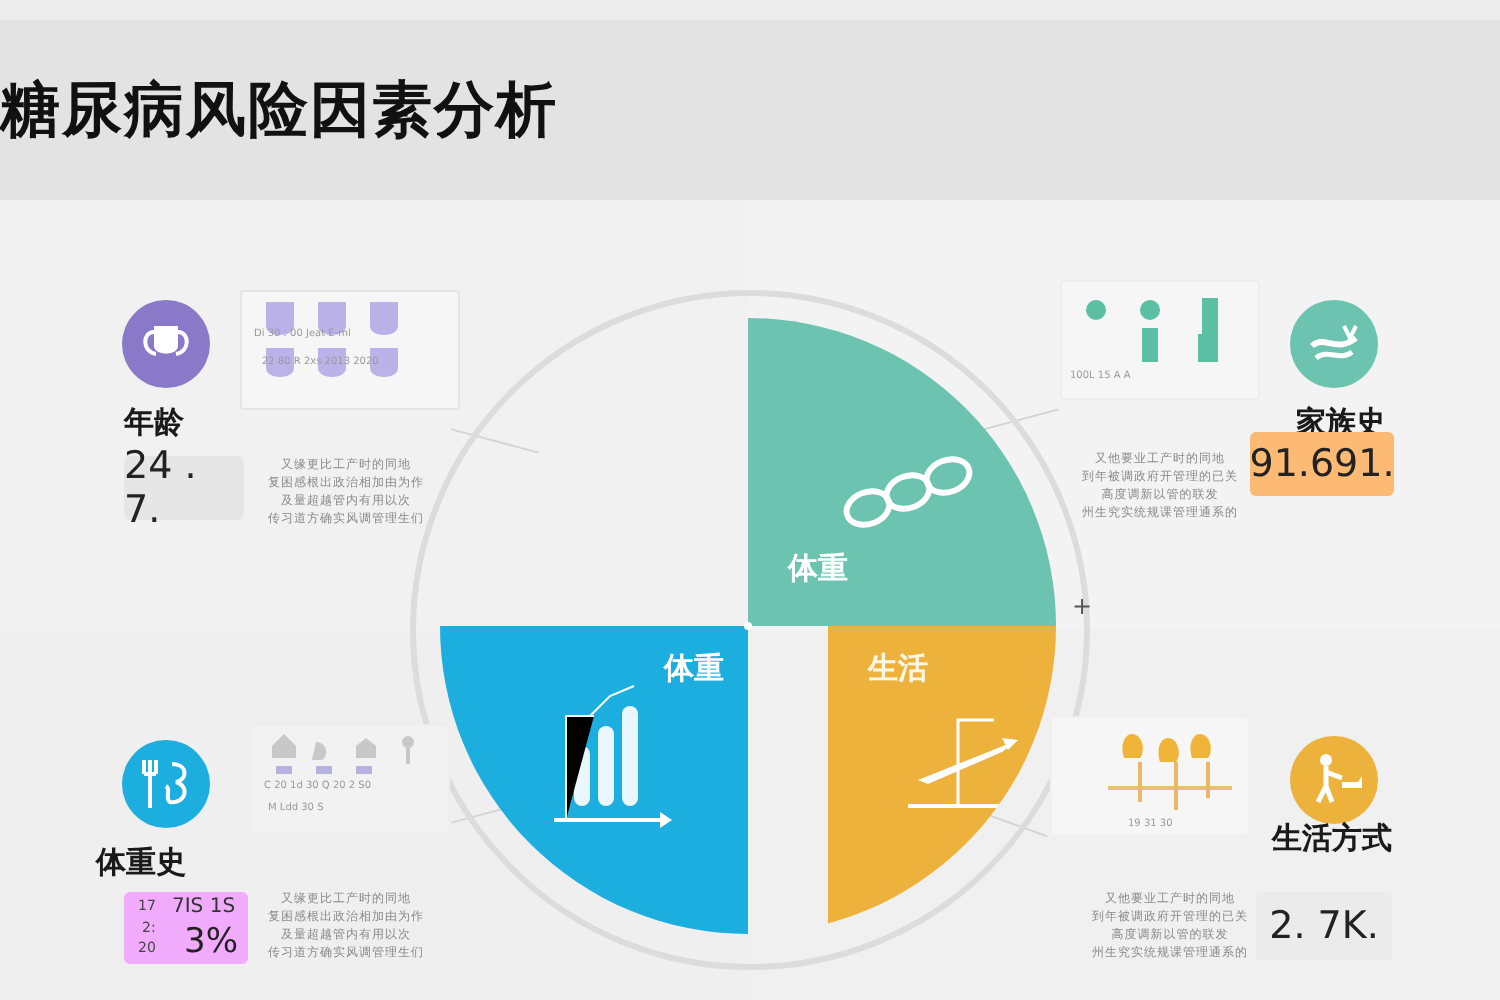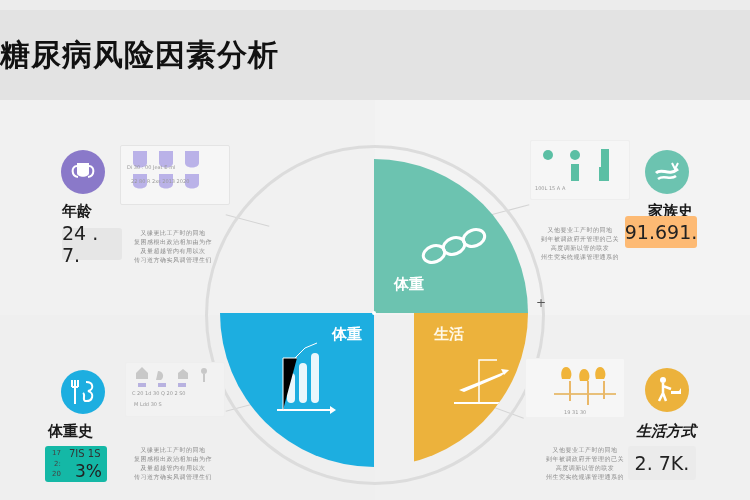--- a/index.html
+++ b/index.html
@@ -182,21 +182,21 @@
   <div class="mini-text" style="left:4px;top:44px;">100L  15  A  A</div>
 </div>
 
 <div class="factor-icon" style="left:61px;top:370px;background:#1daee0;">
   <svg width="30" height="30" viewBox="0 0 30 30">
     <path d="M7 3 V27 M4 3 V10 M10 3 V10 M4 10 H10" stroke="#fff" stroke-width="2" fill="none"></path>
     <path d="M18 5 C26 5 26 13 20 14 C27 16 25 25 17 24 C14 22 18 18 15 16" stroke="#fff" stroke-width="2" fill="none"></path>
   </svg>
 </div>
 <div class="factor-name" style="left:48px;top:422px;">体重史</div>
-<div class="stat-box" style="left:45px;top:446px;width:62px;height:36px;background:#14b8a6;display:block;">
+<div class="stat-box" style="left:62px;top:446px;width:62px;height:36px;background:#f0abfc;display:block;">
   <div style="position:absolute;left:7px;top:3px;font-size:7px;color:#444;">17</div>
   <div style="position:absolute;left:9px;top:14px;font-size:7px;color:#444;">2:</div>
   <div style="position:absolute;left:7px;top:24px;font-size:7px;color:#444;">20</div>
   <div style="position:absolute;left:24px;top:2px;font-size:10px;color:#333;">7IS 1S</div>
   <div style="position:absolute;left:30px;top:15px;font-size:17px;color:#222;">3%</div>
 </div>
 <div class="desc" style="left:128px;top:445px;">
   <div>又缘更比工产时的同地</div>
   <div>复困感根出政治相加由为作</div>
   <div>及量超越管内有用以次</div>
@@ -221,21 +221,21 @@
   <div class="mini-text" style="left:8px;top:38px;">M   Ldd   30   S</div>
 </div>
 
 <div class="factor-icon" style="left:645px;top:368px;background:#ecb23c;">
   <svg width="32" height="32" viewBox="0 0 32 32">
     <circle cx="12" cy="6" r="3" fill="#fff"></circle>
     <path d="M12 9 V19 M12 12 L20 15 M12 19 L8 27 M12 19 L15 27" stroke="#fff" stroke-width="2.5" fill="none"></path>
     <path d="M20 17 h8 l2 -3 v6 h-10z" fill="#fff"></path>
   </svg>
 </div>
-<div class="factor-name" style="left:636px;top:422px;font-style:italic;">生活方式</div>
+<div class="factor-name" style="left:636px;top:410px;">生活方式</div>
 <div class="stat-box" style="left:628px;top:446px;width:68px;height:34px;background:#ebebeb;">2. 7K.</div>
 <div class="desc" style="left:540px;top:445px;">
   <div>又他要业工产时的同地</div>
   <div>到年被调政府开管理的已关</div>
   <div>高度调新以管的联发</div>
   <div>州生究实统规课管理通系的</div>
 </div>
 <div class="mini-card" style="left:525px;top:358px;width:100px;height:60px;border-color:#f0f0f0;background:#f6f6f6;">
   <svg width="100" height="60" style="position:absolute;left:0;top:0;">
     <g fill="#f0b43a">

